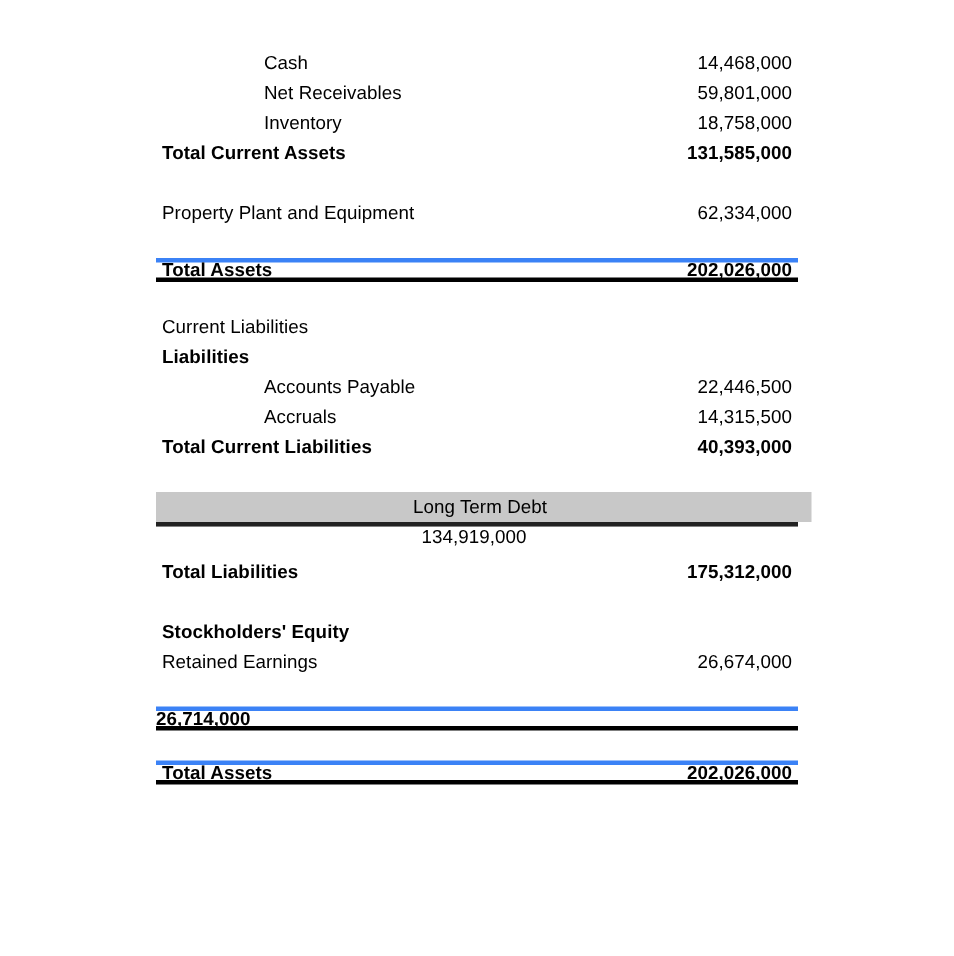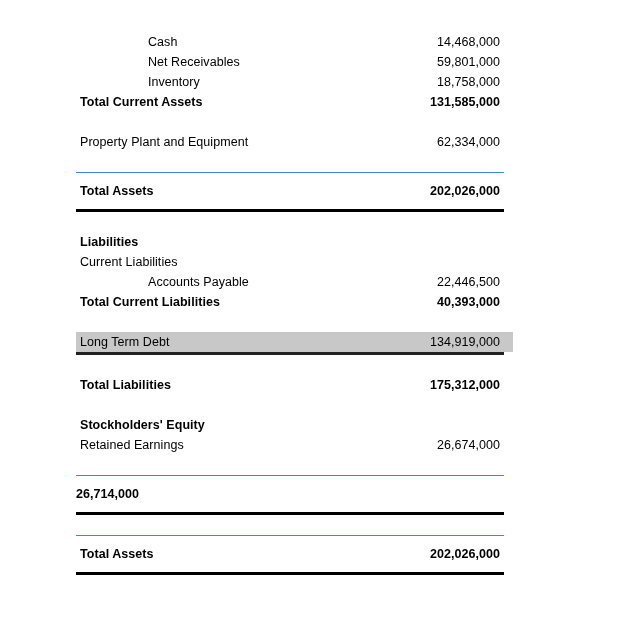--- a/index.html
+++ b/index.html
@@ -17,21 +17,21 @@
 
   #sheet {
     position: relative;
     width: 636px;
     height: 637px;
     background: #ffffff;
   }
 
   .rows {
     position: absolute;
-    left: 76px;
+    left: 104px;
     top: 32px;
     width: 428px;   
   }
 
   .row {
     position: relative;
     display: flex;
     align-items: center;
     justify-content: space-between;
     height: 20px;
@@ -60,34 +60,35 @@
   .indent-0 .label { padding-left: 4px; }
   .indent-2 .label { padding-left: 72px; }
 
   .bold .label,
   .bold .value {
     font-weight: bold;
   }
 
   
   .ruled {
-    border-top: 1px solid #3b82f6;
+    border-top: 3px solid #3b82f6;
     border-bottom: 3px solid #000000;
-    height: 40px;
+    height: 16px;
   }
   .ruled .label,
   .ruled .value {
     line-height: 20px;
   }
 
   
   .highlight {
     background: #c8c8c8;
     border-bottom: 3px solid #222222;
     height: 23px;
+    flex-direction: column;
   }
   .highlight .value {
     padding-right: 4px;
   }
   
   .highlight-bleed {
     position: absolute;
     top: 0;
     left: 428px;
     width: 9px;
@@ -122,31 +123,35 @@
       <div class="row indent-0">
         <span class="label">Property Plant and Equipment</span>
         <span class="value value-pad">62,334,000</span>
       </div>
       <div class="row indent-0 spacer"></div>
       <div class="row indent-0 bold ruled">
         <span class="label">Total Assets</span>
         <span class="value value-pad">202,026,000</span>
       </div>
       <div class="row indent-0 spacer"></div>
+      <div class="row indent-0">
+        <span class="label">Current Liabilities</span>
+        <span class="value value-pad"></span>
+      </div>
       <div class="row indent-0 bold">
         <span class="label">Liabilities</span>
-        <span class="value value-pad"></span>
-      </div>
-      <div class="row indent-0">
-        <span class="label">Current Liabilities</span>
         <span class="value value-pad"></span>
       </div>
       <div class="row indent-2">
         <span class="label">Accounts Payable</span>
         <span class="value value-pad">22,446,500</span>
+      </div>
+      <div class="row indent-2">
+        <span class="label">Accruals</span>
+        <span class="value value-pad">14,315,500</span>
       </div>
       <div class="row indent-0 bold">
         <span class="label">Total Current Liabilities</span>
         <span class="value value-pad">40,393,000</span>
       </div>
       <div class="row indent-0 spacer"></div>
       <div class="row indent-0 highlight">
         <span class="label">Long Term Debt</span>
         <span class="value value-pad">134,919,000</span>
         <span class="highlight-bleed"></span>

